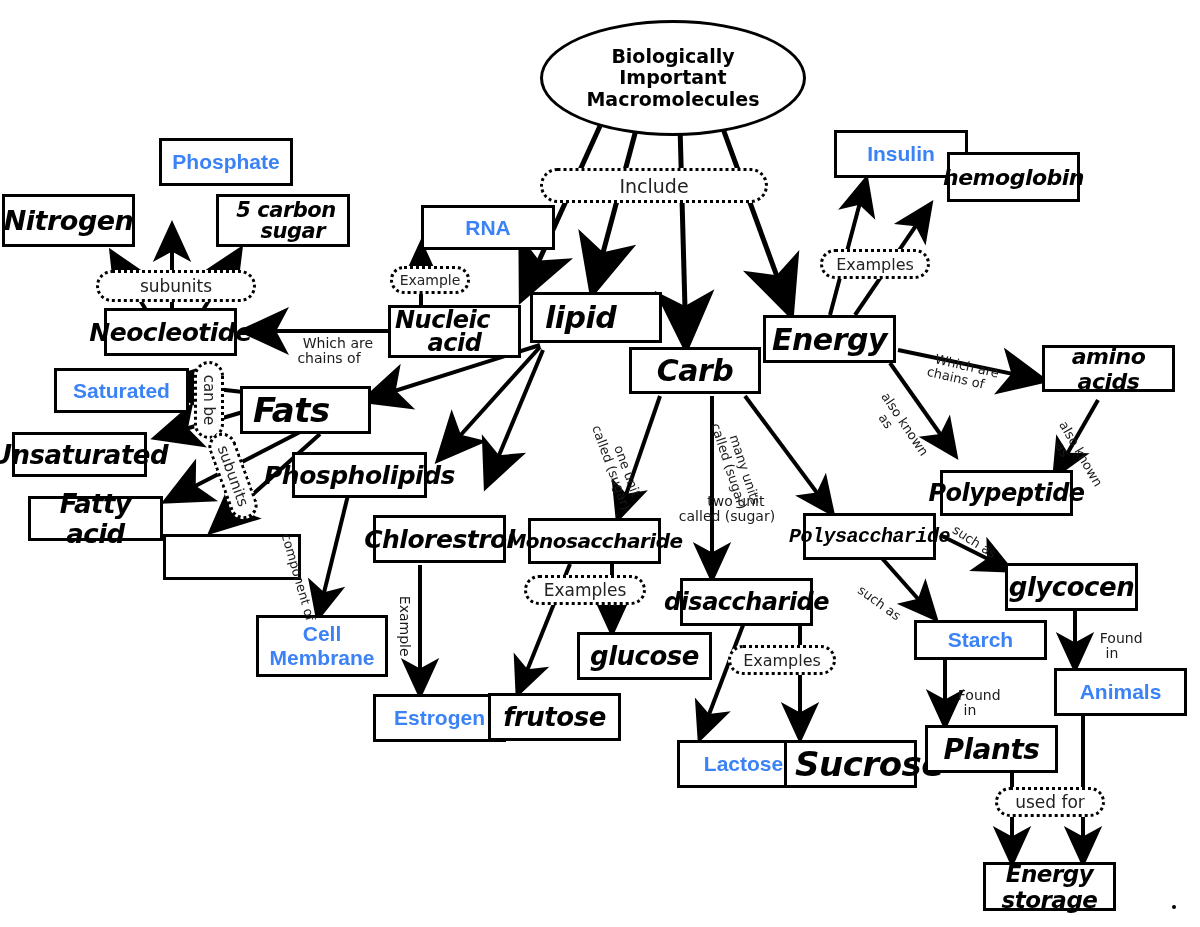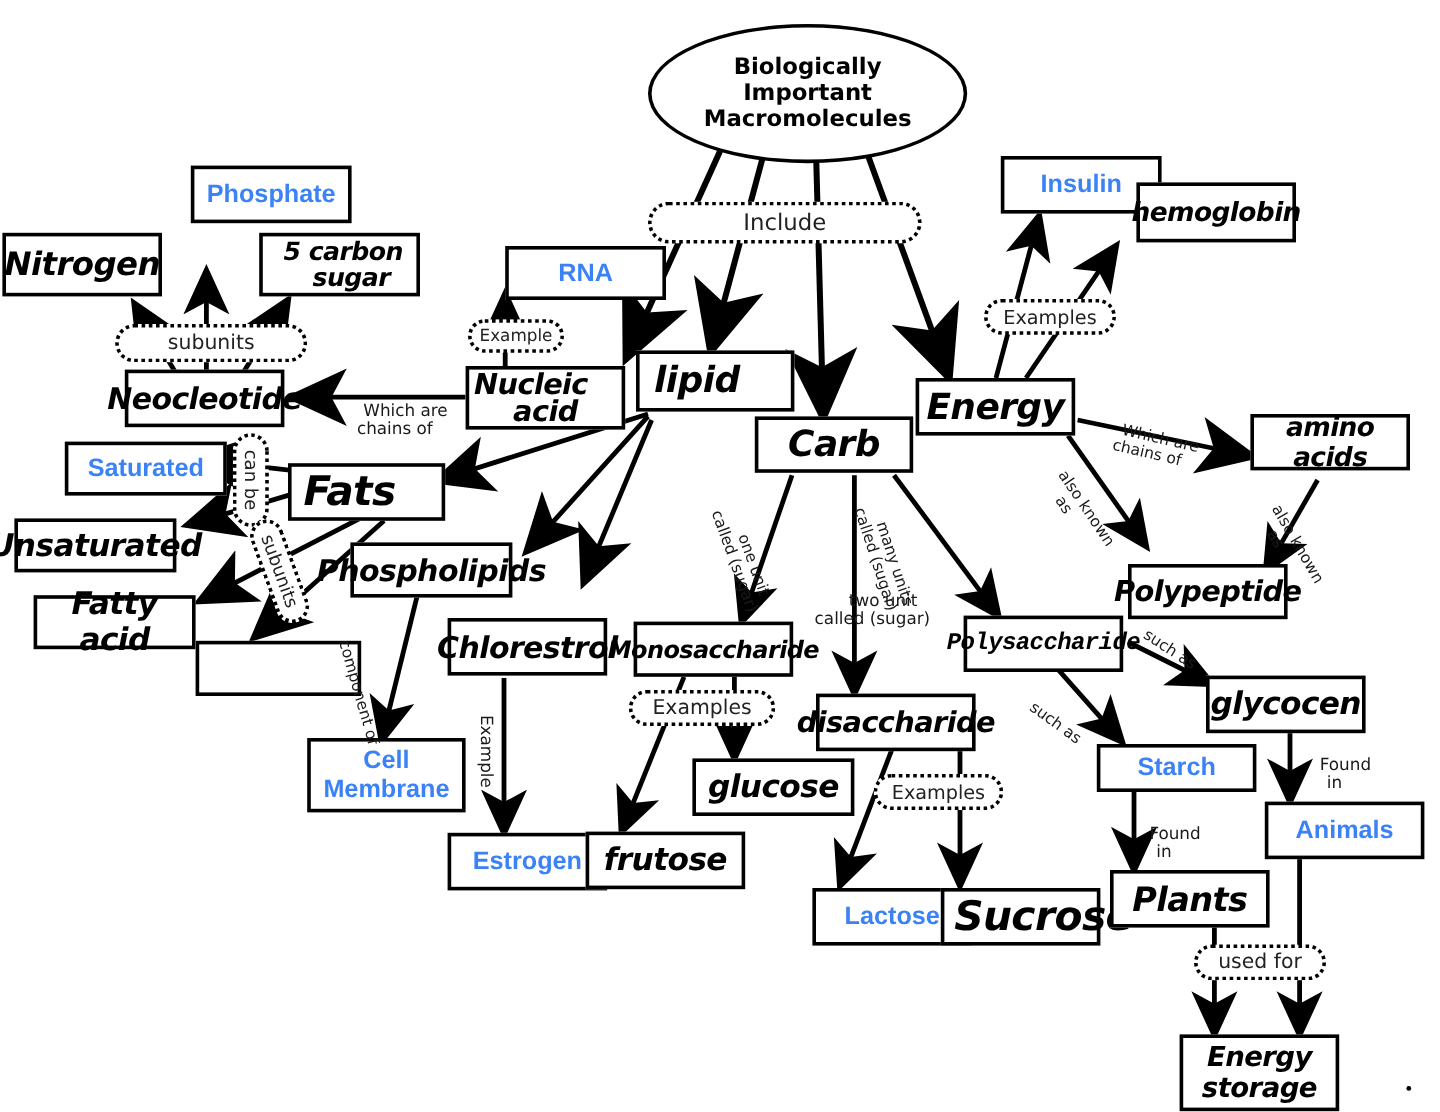--- a/index.html
+++ b/index.html
@@ -409,19 +409,19 @@
   </div>
 
   <div class="node hand" style="left:925px;top:725px;width:133px;height:48px;font-size:28px;">
     <span>Plants</span>
   </div>
 
   <div class="lbl" style="left:995px;top:787px;width:110px;height:30px;font-size:17px;">
     <span>used for</span>
   </div>
 
-  <div class="node hand" style="left:983px;top:862px;width:133px;height:64px;font-size:23px;">
+  <div class="node hand" style="left:983px;top:862px;width:133px;height:49px;font-size:23px;">
     <span>Energy storage</span>
   </div>
 
   <div class="dot" style="left:1172px;top:905px;width:4px;height:4px;"></div>
 
 </div>
 
 </body></html>

